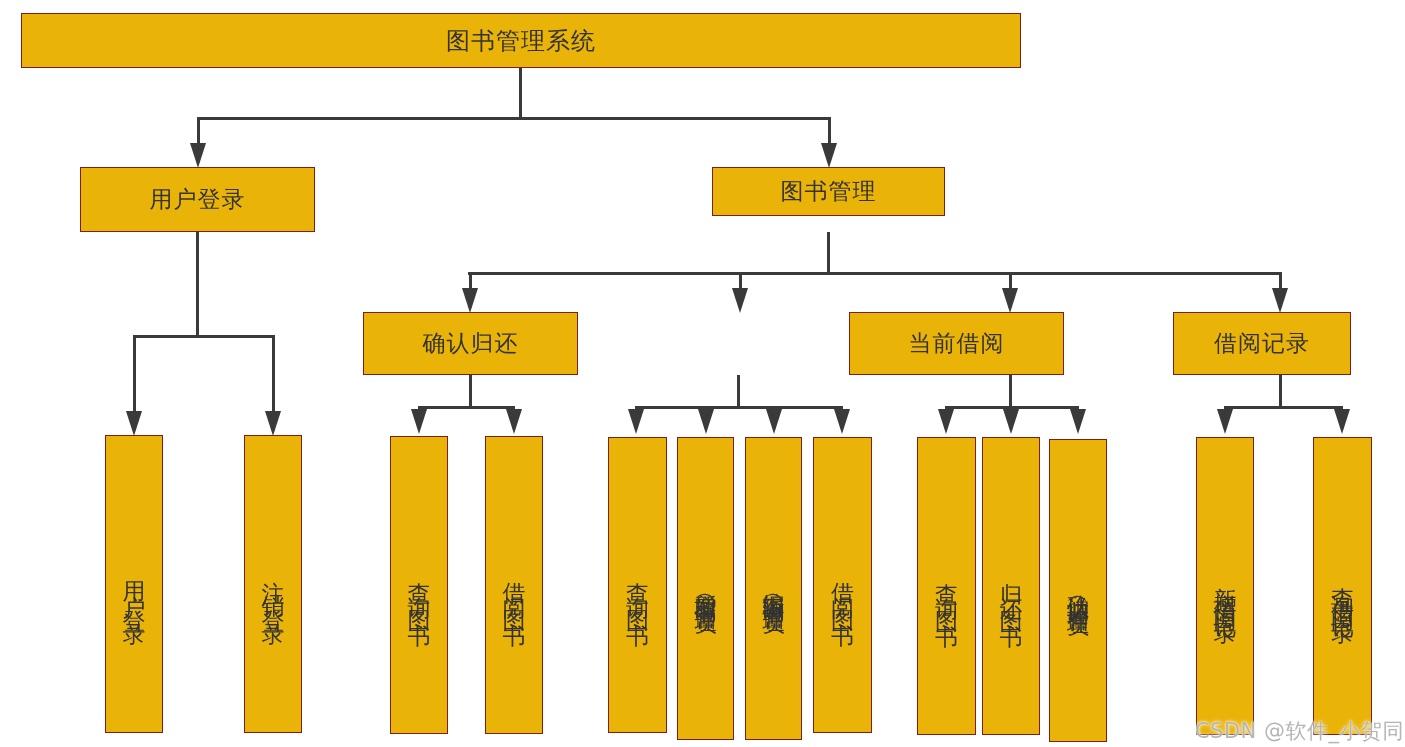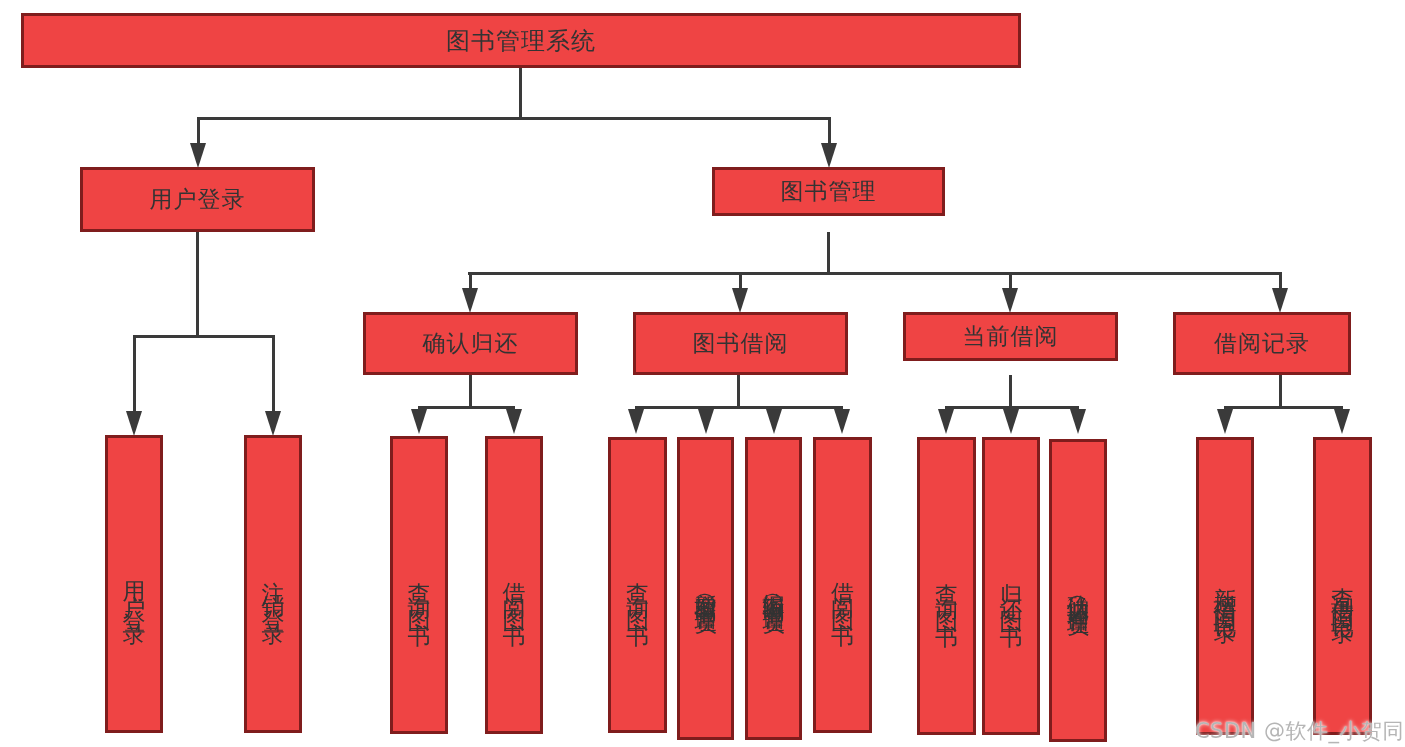--- a/index.html
+++ b/index.html
@@ -1,21 +1,21 @@
 <!DOCTYPE html>
 <html><head>
 <meta charset="utf-8">
 <style>
   html,body{margin:0;padding:0;background:#ffffff;}
   .canvas{
     position:relative;width:1405px;height:747px;background:#ffffff;overflow:hidden;
     font-family:"DejaVu Sans","Liberation Sans",sans-serif;color:#333333;
   }
   .node{
-    position:absolute;box-sizing:border-box;border:3px solid #7f1d1d;background:#ef4444;
+    position:absolute;box-sizing:border-box;border:1px solid #7f1d1d;background:#eab308;
     display:flex;align-items:center;justify-content:center;
     font-size:23px;color:#333333;letter-spacing:1px;
   }
   .node.root{font-size:24px;}
   .leaf{
     writing-mode:vertical-rl;text-orientation:mixed;
     font-size:23px;line-height:1;
   }
   .sp4{letter-spacing:14px;text-indent:14px;}
   .sp6{letter-spacing:7px;text-indent:7px;}
@@ -62,22 +62,21 @@
   <div class="vline" style="left:469px;top:272px;height:18px"></div>
   <div class="tri" style="left:462px;top:288px"></div>
   <div class="vline" style="left:739px;top:272px;height:18px"></div>
   <div class="tri" style="left:732px;top:288px"></div>
   <div class="vline" style="left:1009px;top:272px;height:18px"></div>
   <div class="tri" style="left:1002px;top:288px"></div>
   <div class="vline" style="left:1279px;top:272px;height:18px"></div>
   <div class="tri" style="left:1272px;top:288px"></div>
 
   <div class="node" style="left:363px;top:312px;width:215px;height:63px">确认归还</div>
-  <div class="node" style="left:633px;top:312px;width:215px;height:63px">图书借阅</div>
-  <div class="node" style="left:903px;top:312px;width:215px;height:49px">当前借阅</div>
+  <div class="node" style="left:849px;top:312px;width:215px;height:63px">当前借阅</div>
   <div class="node" style="left:1173px;top:312px;width:178px;height:63px">借阅记录</div>
 
   <div class="vline" style="left:469px;top:375px;height:34px"></div>
   <div class="hline" style="left:418px;top:406px;width:97px"></div>
   <div class="tri" style="left:411px;top:409px"></div>
   <div class="tri" style="left:506px;top:409px"></div>
 
   <div class="vline" style="left:737px;top:375px;height:34px"></div>
   <div class="hline" style="left:635px;top:406px;width:208px"></div>
   <div class="tri" style="left:628px;top:409px"></div>

